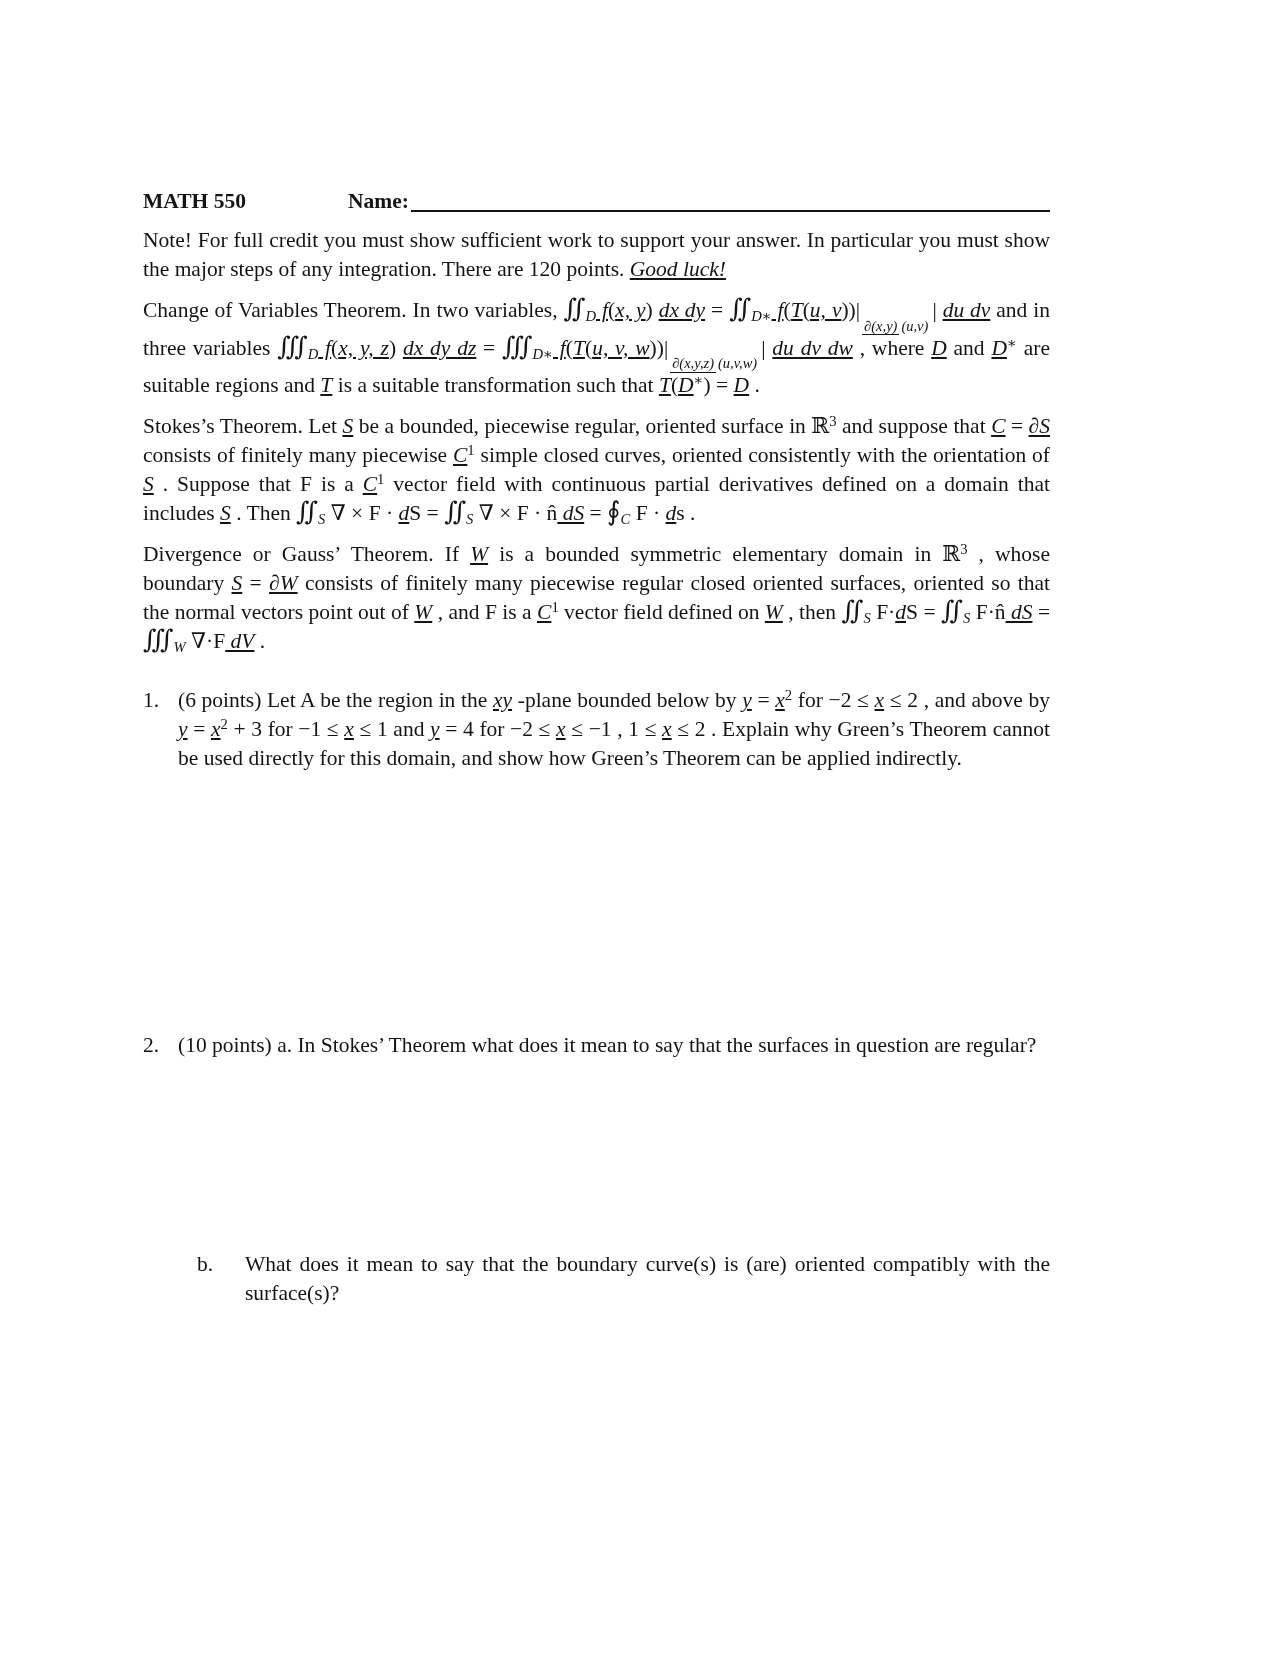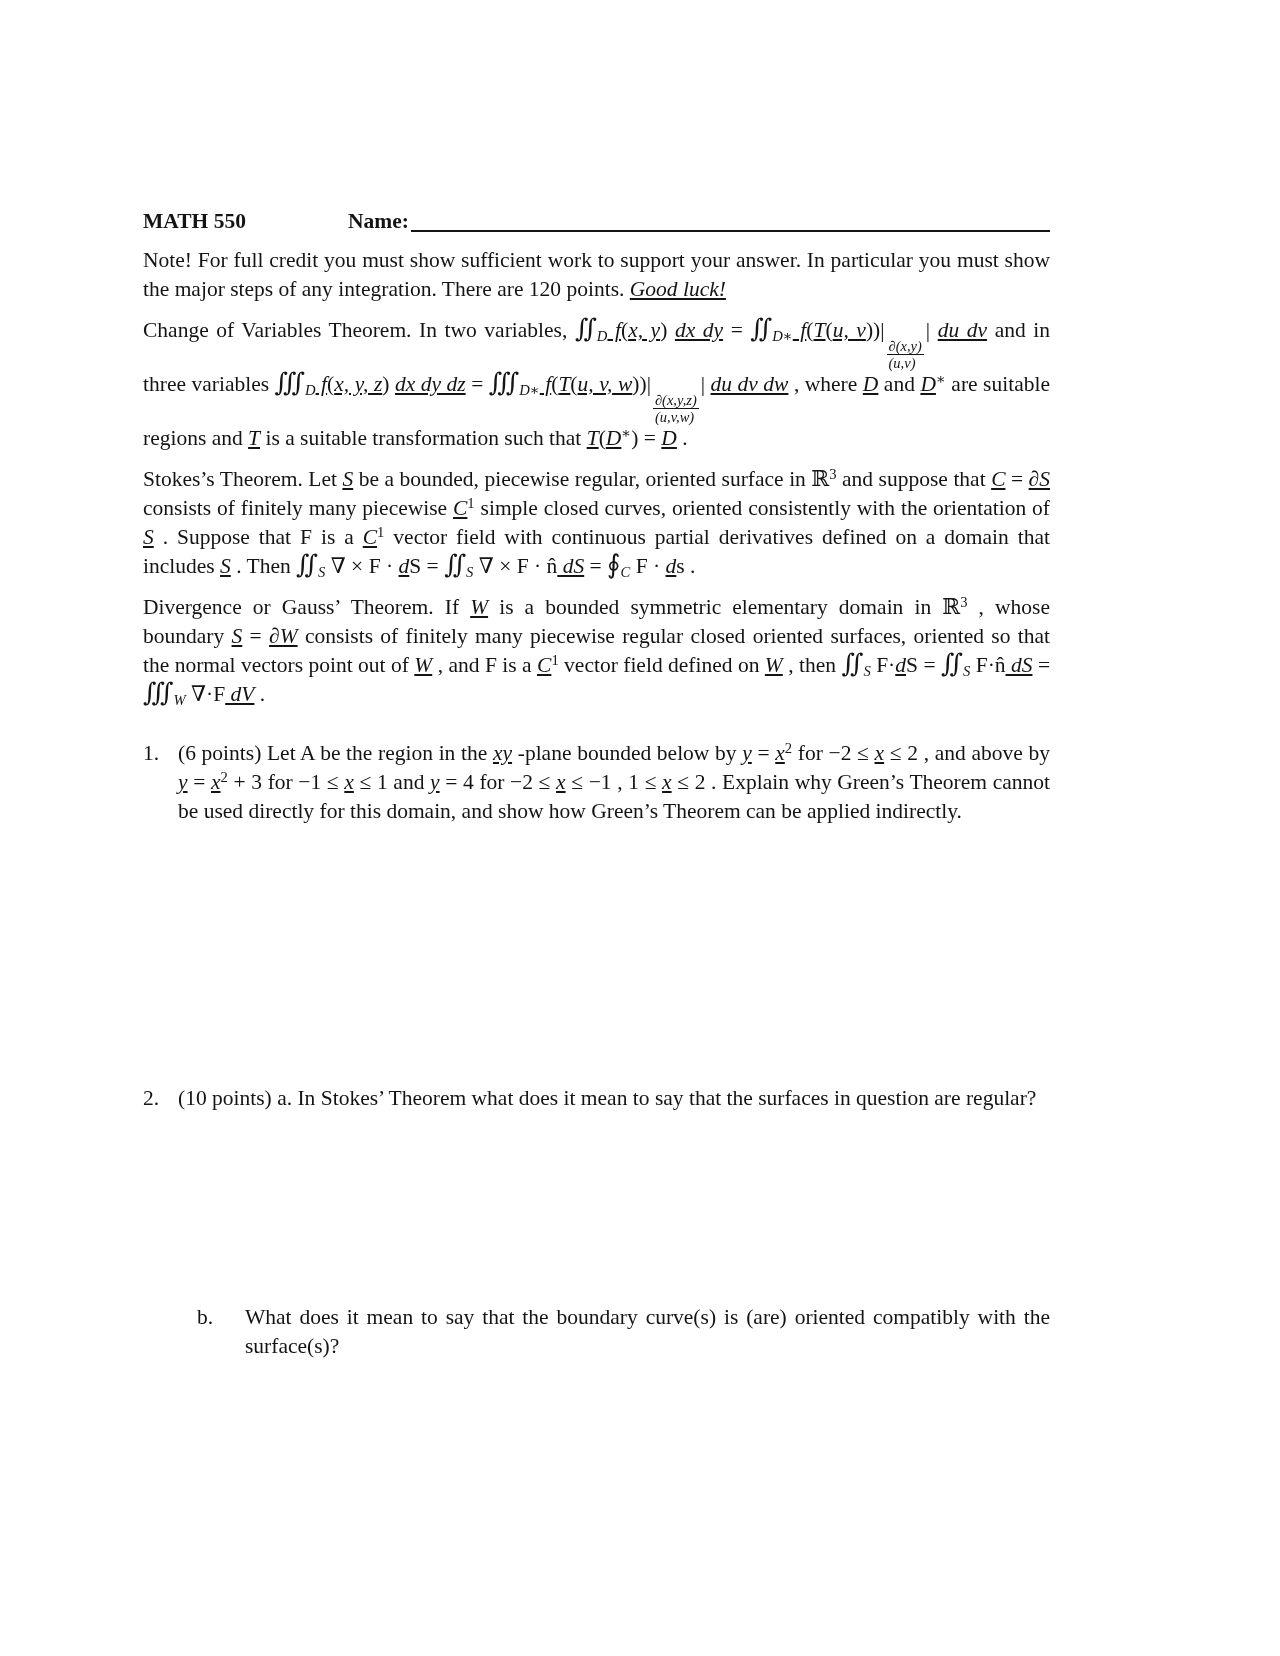--- a/index.html
+++ b/index.html
@@ -2,38 +2,38 @@
 <html><head>
 <meta charset="utf-8">
 <style>
   html,body{margin:0;padding:0;background:#e8e8e8;}
   .page{
     width:1280px;height:1656px;background:#ffffff;position:relative;
     margin:0 auto;overflow:hidden;
     font-family:"Liberation Serif","DejaVu Serif","DejaVu Sans",serif;
     color:#141414;font-size:21.5px;line-height:29px;
   }
-  .content{position:absolute;left:143px;top:186px;width:907px;margin-top:20px;}
+  .content{position:absolute;left:143px;top:186px;width:907px;}
   .header-row{display:flex;align-items:flex-end;font-weight:bold;line-height:30px;}
   .h-course{width:205px;flex:0 0 auto;}
   .h-exam{width:300px;flex:0 0 auto;}
   .h-name{flex:1;display:flex;}
   .h-name-label{flex:0 0 auto;}
   .name-rule{flex:1;border-bottom:2.2px solid #141414;margin-bottom:4px;margin-left:2px;}
   .h-term{font-weight:bold;line-height:30px;}
   .para{text-align:justify;margin:0;}
   .para.mt-sm{margin-top:10px;}
   .para.mt-md{margin-top:12px;}
   .b{font-weight:normal;}
   .i{font-style:italic;text-decoration:underline;}
   .sub{vertical-align:-0.28em;font-size:68%;font-style:italic;line-height:0;}
   .sup{vertical-align:0.5em;font-size:68%;line-height:0;}
   .op{font-size:120%;line-height:0;font-family:"Liberation Serif","DejaVu Serif","DejaVu Sans",serif;}
   .frac{
-    display:inline-flex;flex-direction:column;
+    display:inline-flex;flex-direction:row;text-align:center;
     vertical-align:-0.85em;font-size:14.5px;line-height:1.12;
     font-style:italic;margin:0 2px;position:relative;top:0.1em;
   }
   .ftop{border-bottom:1.4px solid #141414;padding:0 2px;}
   .fbot{padding:0 2px;}
   .question{position:relative;padding-left:35px;text-align:justify;}
   .q1{margin-top:30px;}
   .q2{margin-top:258px;}
   .q-num{position:absolute;left:0;top:0;}
   .part-b{position:relative;margin-left:54px;padding-left:48px;margin-top:190px;text-align:justify;}

